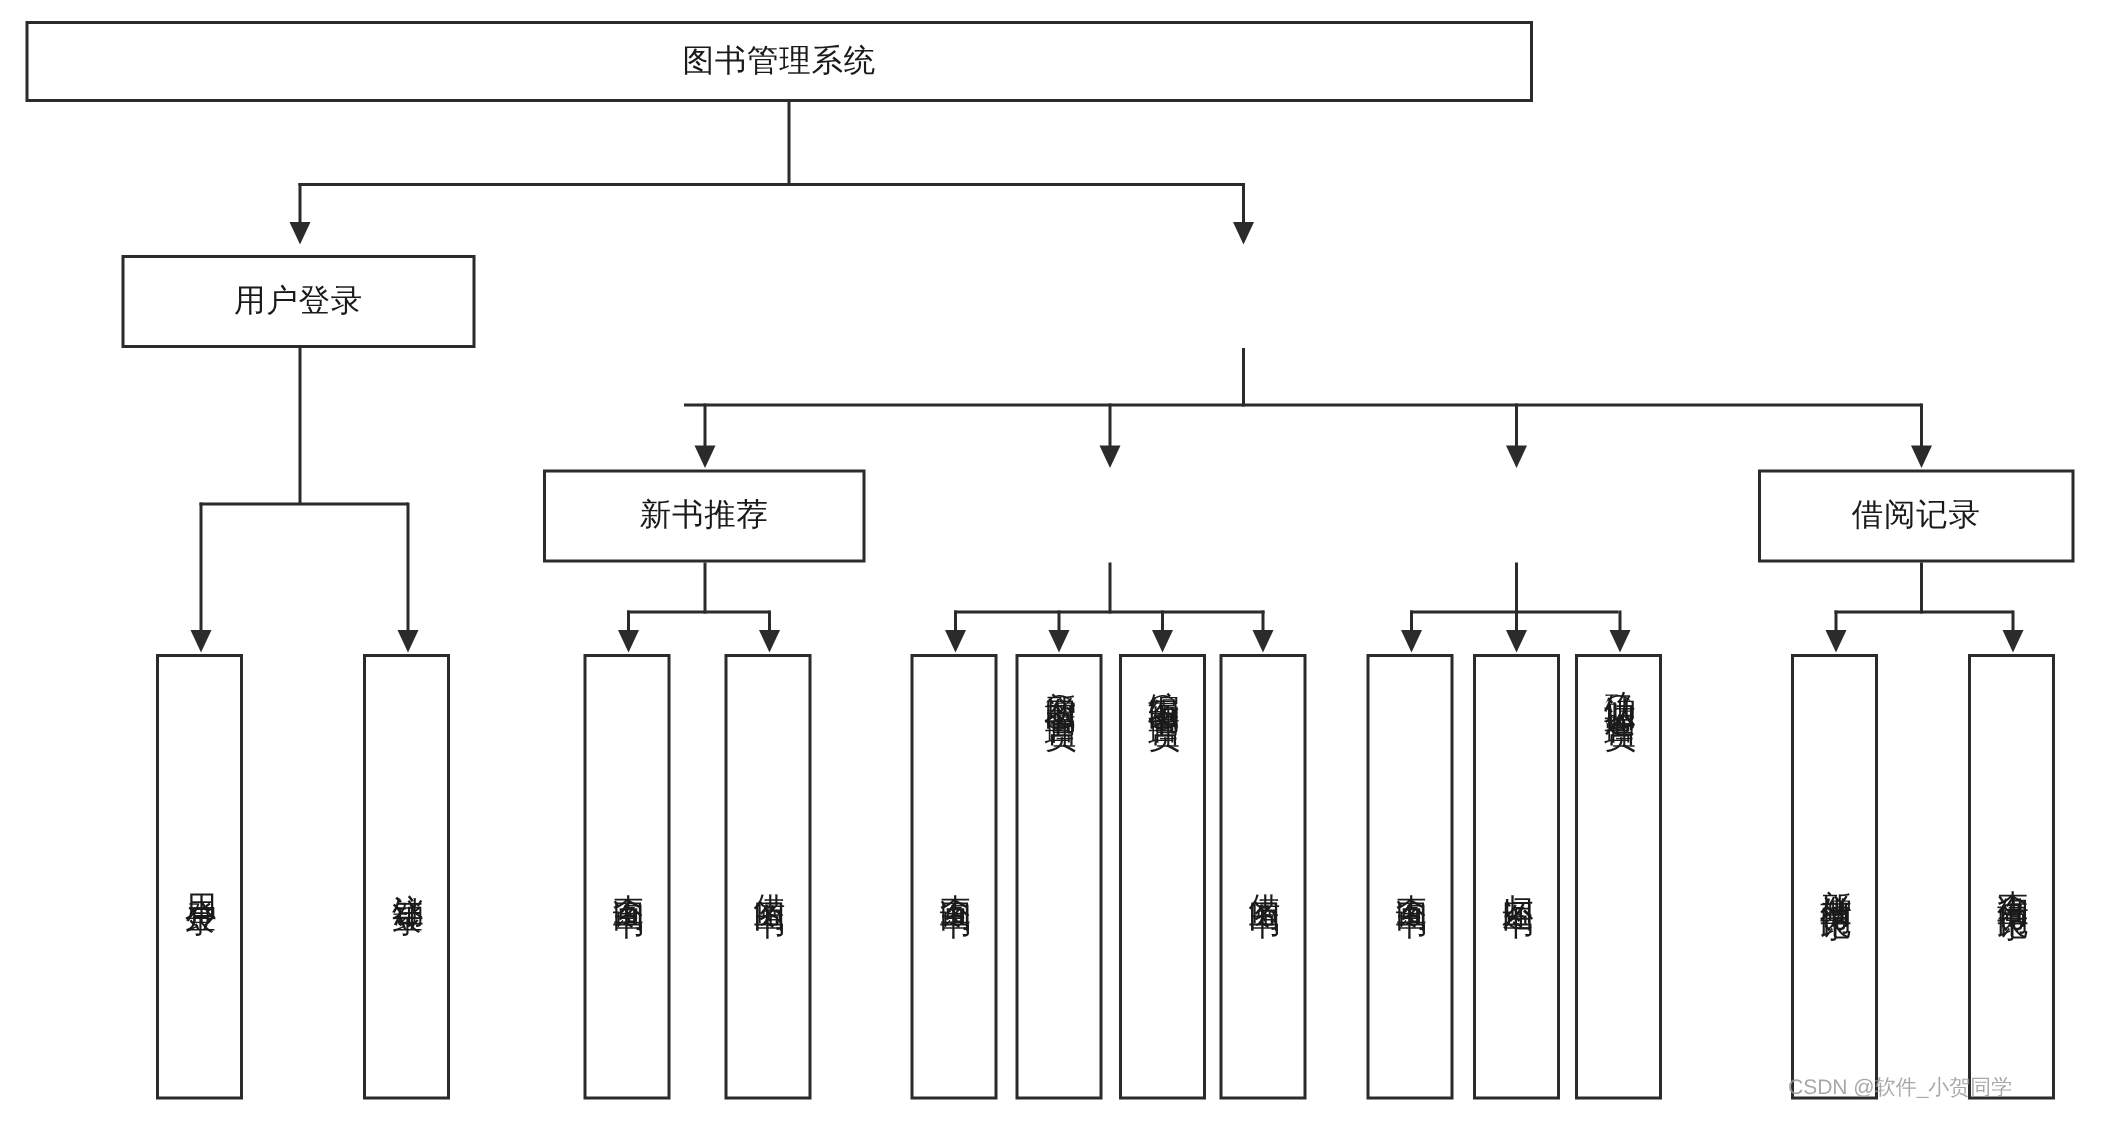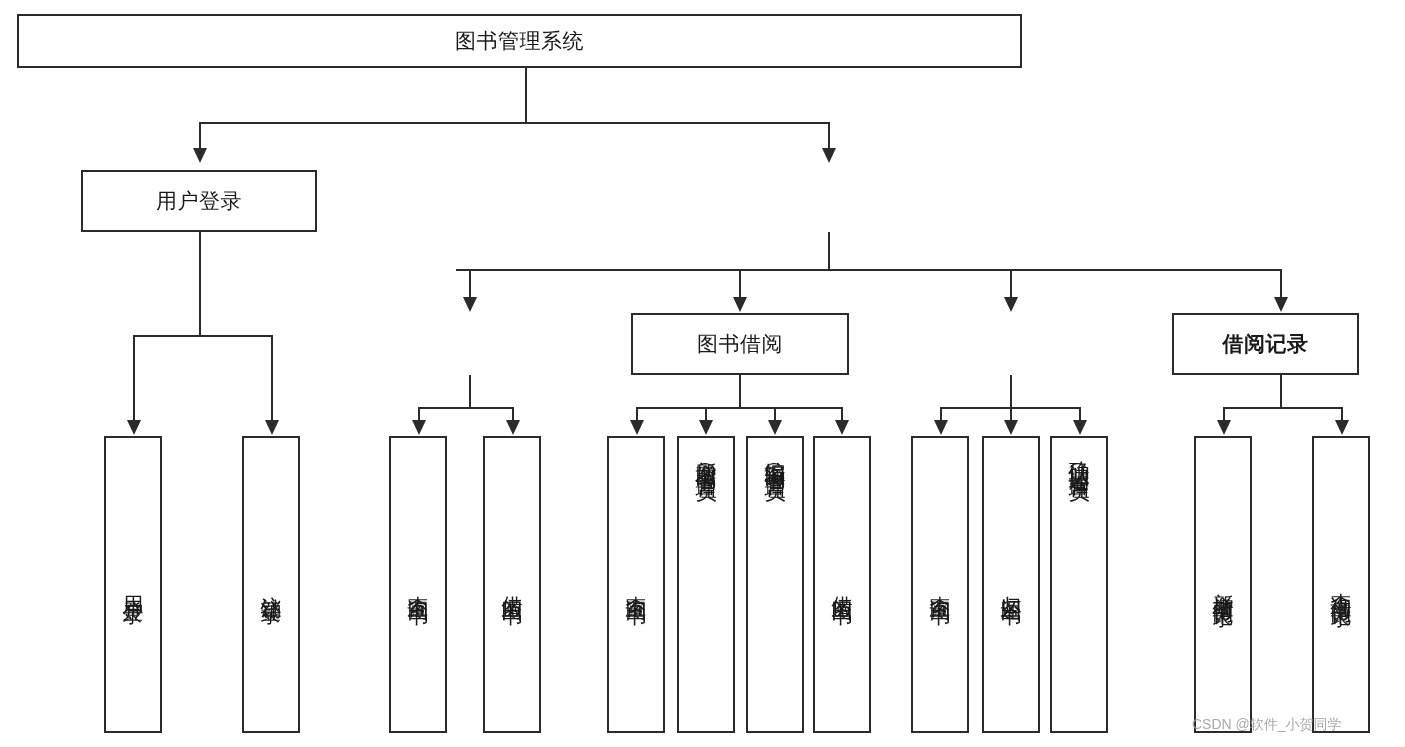--- a/index.html
+++ b/index.html
@@ -126,24 +126,24 @@
 
   <div class="vline" style="left:739px; top:269px; height:29px;"></div>
   <div class="arrow" style="left:733px; top:297px;"></div>
 
   <div class="vline" style="left:1010px; top:269px; height:29px;"></div>
   <div class="arrow" style="left:1004px; top:297px;"></div>
 
   <div class="vline" style="left:1280px; top:269px; height:29px;"></div>
   <div class="arrow" style="left:1274px; top:297px;"></div>
 
-  <div class="node h" style="left:631px; top:313px; width:218px; height:62px;">
-    <span class="label">图书借阅</span>
-  </div>
-  <div class="node h" style="left:1172px; top:313px; width:187px; height:62px;font-weight:bold;">
+  <div class="node h" style="left:362px; top:313px; width:215px; height:62px;">
+    <span class="label">新书推荐</span>
+  </div>
+  <div class="node h" style="left:1172px; top:313px; width:211px; height:62px;">
     <span class="label">借阅记录</span>
   </div>
 
   <div class="vline" style="left:469px; top:375px; height:34px;"></div>
   <div class="hline" style="left:418px; top:407px; width:95px;"></div>
   <div class="vline" style="left:418px; top:407px; height:14px;"></div>
   <div class="arrow" style="left:412px; top:420px;"></div>
   <div class="vline" style="left:512px; top:407px; height:14px;"></div>
   <div class="arrow" style="left:506px; top:420px;"></div>
 

